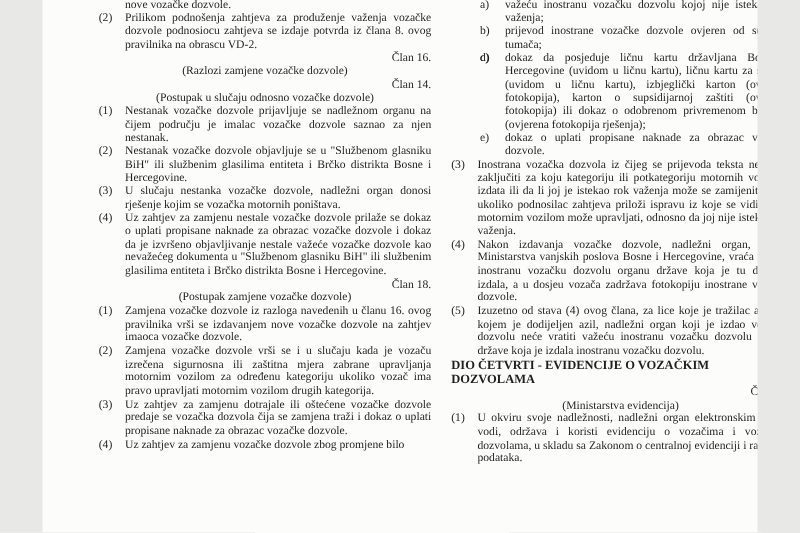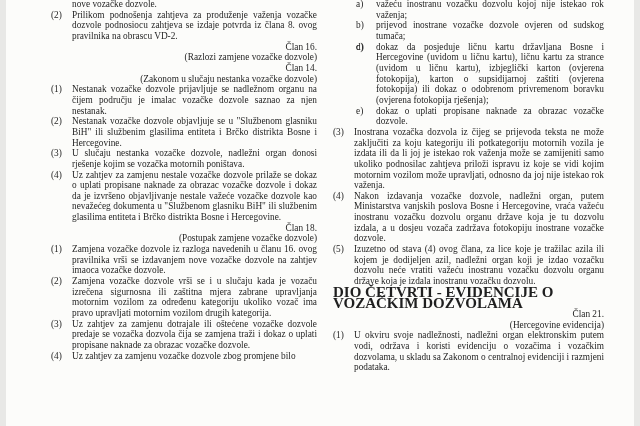--- a/index.html
+++ b/index.html
@@ -1,35 +1,35 @@
 <!DOCTYPE html>
 <html><head>
 <meta charset="utf-8">
 <style>
   html,body { margin:0; padding:0; background:#e8e8e6; }
   .page {
-    position:relative; width:628px; height:426px; margin:0 auto;
+    position:relative; width:572px; height:426px; margin:0 auto;
     background:#fcfcfa; overflow:hidden;
     font-family:"Liberation Serif", serif;
     font-size:9.3px; line-height:10.65px; color:#1f1f1f;
   }
   .col { position:absolute; top:-1px; }
   .col-left  { left:45px;  width:266px; }
   .col-right { left:327px; width:271px; }
   .blk { text-align:justify; }
   .item { position:relative; padding-left:21px; }
   .item .marker { position:absolute; left:0; top:0; }
   .item.lettered { padding-left:43px; }
   .item.lettered .marker { left:23px; }
   .cont { padding-left:21px; text-align:left; }
   .article-h { text-align:right; }
-  .sub-h { text-align:right; }
+  .sub-h { text-align:center; }
   .para { text-indent:13px; }
   .part-h {
-    font-weight:bold; font-size:15px; line-height:11.2px;
+    font-weight:bold; font-size:10px; line-height:11.2px;
     text-align:left; text-indent:0;
   }
 </style>
 </head>
 <body>
 
 <div class="page">
 
   <div class="col col-left">
     <div class="blk cont">nove vozačke dozvole.</div>
@@ -37,21 +37,21 @@
     <div class="blk item">
       <span class="marker">(2)</span>
       <span>Prilikom podnošenja zahtjeva za produženje važenja vozačke dozvole podnosiocu zahtjeva se izdaje potvrda iz člana 8. ovog pravilnika na obrascu VD-2.</span>
     </div>
 
     <div class="blk article-h">Član 16.</div>
     <div class="blk sub-h">(Razlozi zamjene vozačke dozvole)</div>
 
 
     <div class="blk article-h">Član 14.</div>
-    <div class="blk sub-h">(Zakonom u slučaju nestanka vozačke dozvole)</div>
+    <div class="blk sub-h">(Postupak u slučaju odnosno vozačke dozvole)</div>
 
     <div class="blk item">
       <span class="marker">(1)</span>
       <span>Nestanak vozačke dozvole prijavljuje se nadležnom organu na čijem području je imalac vozačke dozvole saznao za njen nestanak.</span>
     </div>
     <div class="blk item">
       <span class="marker">(2)</span>
       <span>Nestanak vozačke dozvole objavljuje se u "Službenom glasniku BiH" ili službenim glasilima entiteta i Brčko distrikta Bosne i Hercegovine.</span>
     </div>
     <div class="blk item">
@@ -114,21 +114,21 @@
       <span>Nakon izdavanja vozačke dozvole, nadležni organ, putem Ministarstva vanjskih poslova Bosne i Hercegovine, vraća važeću inostranu vozačku dozvolu organu države koja je tu dozvolu izdala, a u dosjeu vozača zadržava fotokopiju inostrane vozačke dozvole.</span>
     </div>
     <div class="blk item">
       <span class="marker">(5)</span>
       <span>Izuzetno od stava (4) ovog člana, za lice koje je tražilac azila ili kojem je dodijeljen azil, nadležni organ koji je izdao vozačku dozvolu neće vratiti važeću inostranu vozačku dozvolu organu države koja je izdala inostranu vozačku dozvolu.</span>
     </div>
 
     <div class="blk part-h">DIO ČETVRTI - EVIDENCIJE O VOZAČKIM DOZVOLAMA</div>
 
     <div class="blk article-h">Član 21.</div>
-    <div class="blk sub-h">(Hercegovine evidencija)</div>
+    <div class="blk sub-h">(Ministarstva evidencija)</div>
 
     <div class="blk item">
       <span class="marker">(1)</span>
       <span>U okviru svoje nadležnosti, nadležni organ elektronskim putem vodi, održava i koristi evidenciju o vozačima i vozačkim dozvolama, u skladu sa Zakonom o centralnoj evidenciji i razmjeni podataka.</span>
     </div>
   </div>
 
 </div>
 
 </body></html>

